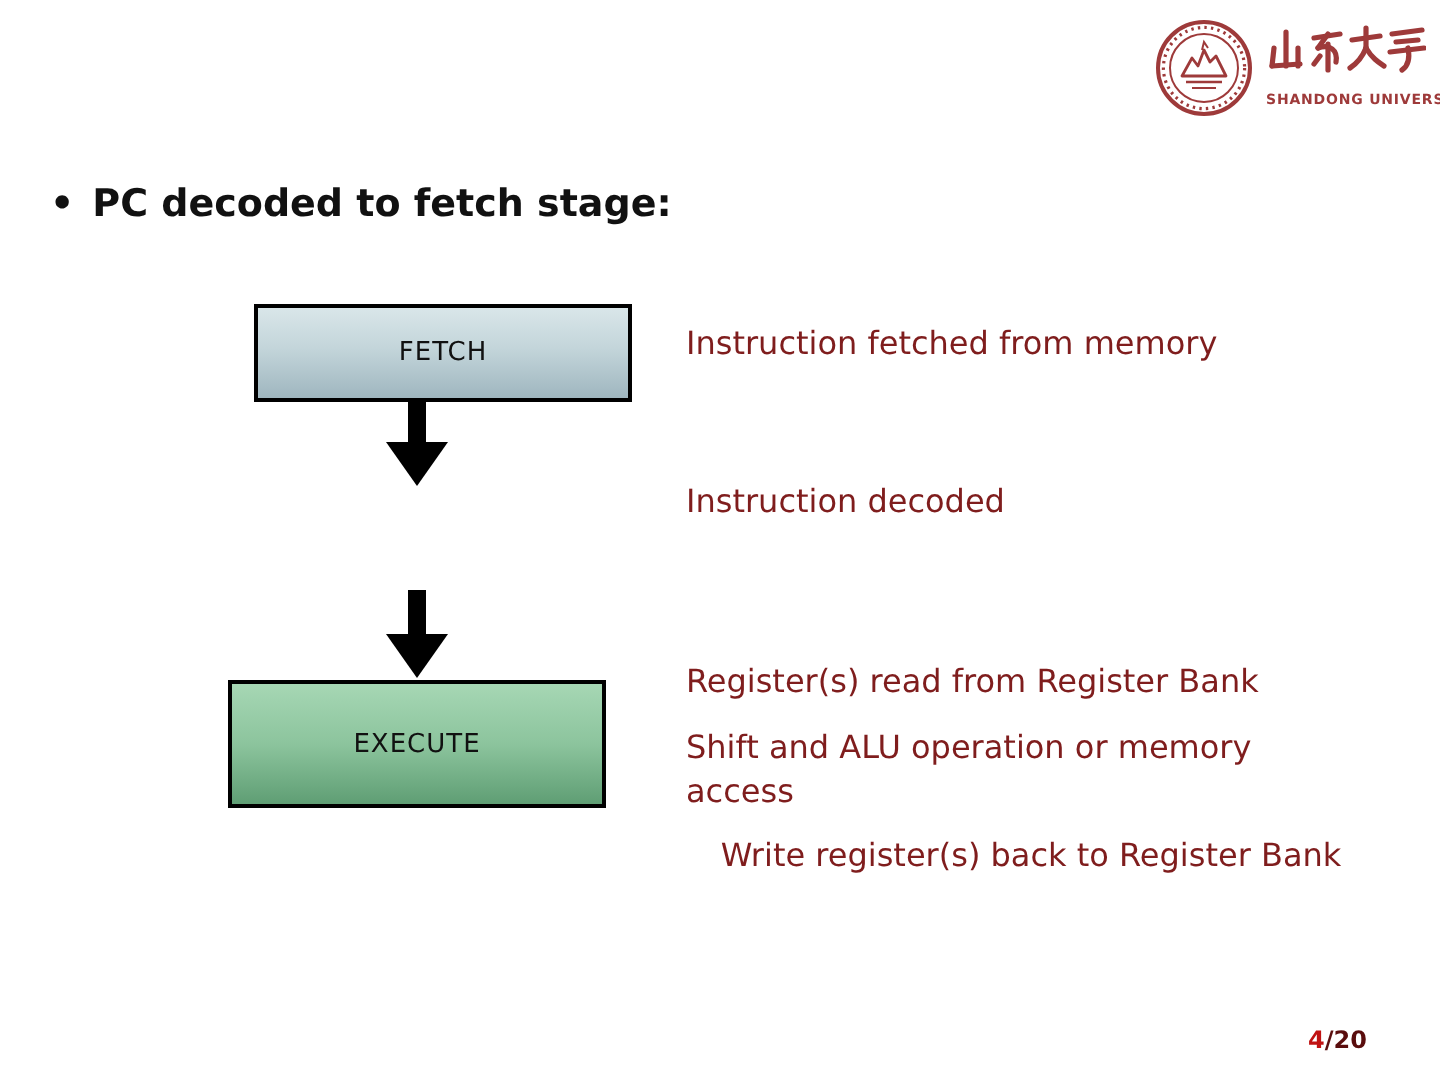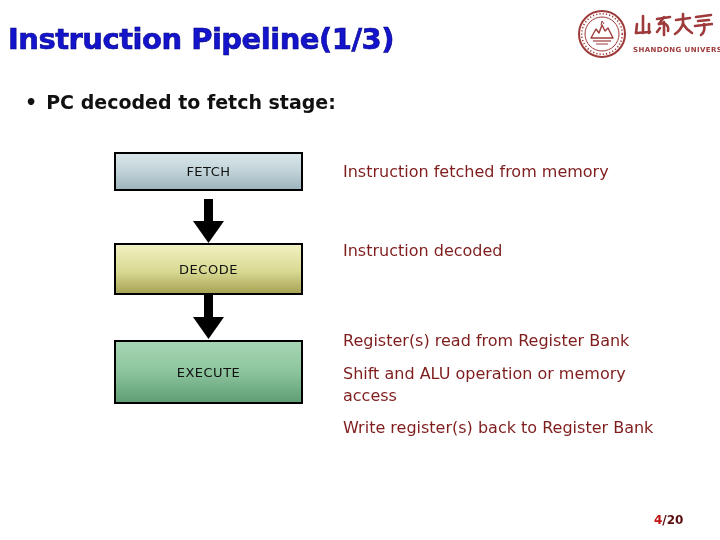--- a/index.html
+++ b/index.html
@@ -75,21 +75,21 @@
     width: 189px;
     border: 2px solid #000000;
     box-sizing: border-box;
     display: flex;
     align-items: center;
     justify-content: center;
     font-size: 13px;
     color: #111111;
     letter-spacing: 0.5px;
   }
-  .stage-fetch   { top: 152px; height: 39px; background: linear-gradient(180deg, #d9e6e9 0%, #c3d5da 45%, #9fb6bf 100%); }
+  .stage-fetch   { top: 152px; height: 49px; background: linear-gradient(180deg, #d9e6e9 0%, #c3d5da 45%, #9fb6bf 100%); margin-left: 13px; }
   .stage-decode  { top: 243px; height: 52px; background: linear-gradient(180deg, #f0f1c0 0%, #d9d993 55%, #a8a456 100%); }
   .stage-execute { top: 340px; height: 64px; background: linear-gradient(180deg, #a6d7b4 0%, #8cc49d 50%, #5f9e74 100%); justify-content: center; }
 
   .arrow-down {
     position: absolute;
     left: 193px;
     width: 31px;
     height: 44px;
   }
   .arrow-1 { top: 199px; }
@@ -101,41 +101,40 @@
     left: 343px;
     font-size: 16px;
     line-height: 22px;
     color: #7f1d1d;
     width: 345px;
   }
   .desc-fetch    { top: 161px; }
   .desc-decode   { top: 240px; }
   .desc-exec-1   { top: 330px; }
   .desc-exec-2   { top: 363px; width: 336px; }
-  .desc-exec-3   { top: 417px; }
+  .desc-exec-3   { top: 417px; text-align: center; }
 
   
   .pageno {
     position: absolute;
     left: 654px;
     top: 501px;
     font-size: 12px;
     font-weight: 700;
     white-space: nowrap;
     margin-top: 12px;
   }
   .page-current { color: #c01212; }
   .page-total   { color: #5a0d0d; }
 </style>
 </head>
 <body>
 
 <div class="slide">
 
-  <h1 class="title">Instruction Pipeline(1/3)</h1>
 
   <div class="logo">
     <svg class="seal" viewBox="0 0 50 50" aria-hidden="true">
       <circle cx="25" cy="25" r="23" fill="none" stroke="#9e3a3a" stroke-width="2"></circle>
       <circle cx="25" cy="25" r="17" fill="none" stroke="#9e3a3a" stroke-width="1"></circle>
       <circle cx="25" cy="25" r="20.3" fill="none" stroke="#9e3a3a" stroke-width="1.6" stroke-dasharray="1.2 2.1"></circle>
       <path d="M14,29 L19,20 L22,24 L25,16 L28,22 L31,19 L36,29 Z" fill="none" stroke="#9e3a3a" stroke-width="1.4" stroke-linejoin="round"></path>
       <path d="M24,16 L25,12 L27,15" fill="none" stroke="#9e3a3a" stroke-width="1"></path>
       <line x1="16" y1="32" x2="34" y2="32" stroke="#9e3a3a" stroke-width="1.2"></line>
       <line x1="19" y1="35" x2="31" y2="35" stroke="#9e3a3a" stroke-width="1"></line>
@@ -178,23 +177,20 @@
 
   <div class="stage-box stage-fetch">
     <span>FETCH</span>
   </div>
 
   <svg class="arrow-down arrow-1" viewBox="0 0 31 44" aria-hidden="true">
     <rect x="11" y="0" width="9" height="24" fill="#000000"></rect>
     <polygon points="0,22 31,22 15.5,44" fill="#000000"></polygon>
   </svg>
 
-  <div class="stage-box stage-decode">
-    <span>DECODE</span>
-  </div>
 
   <svg class="arrow-down arrow-2" viewBox="0 0 31 44" aria-hidden="true">
     <rect x="11" y="0" width="9" height="24" fill="#000000"></rect>
     <polygon points="0,22 31,22 15.5,44" fill="#000000"></polygon>
   </svg>
 
   <div class="stage-box stage-execute">
     <span>EXECUTE</span>
   </div>
 

